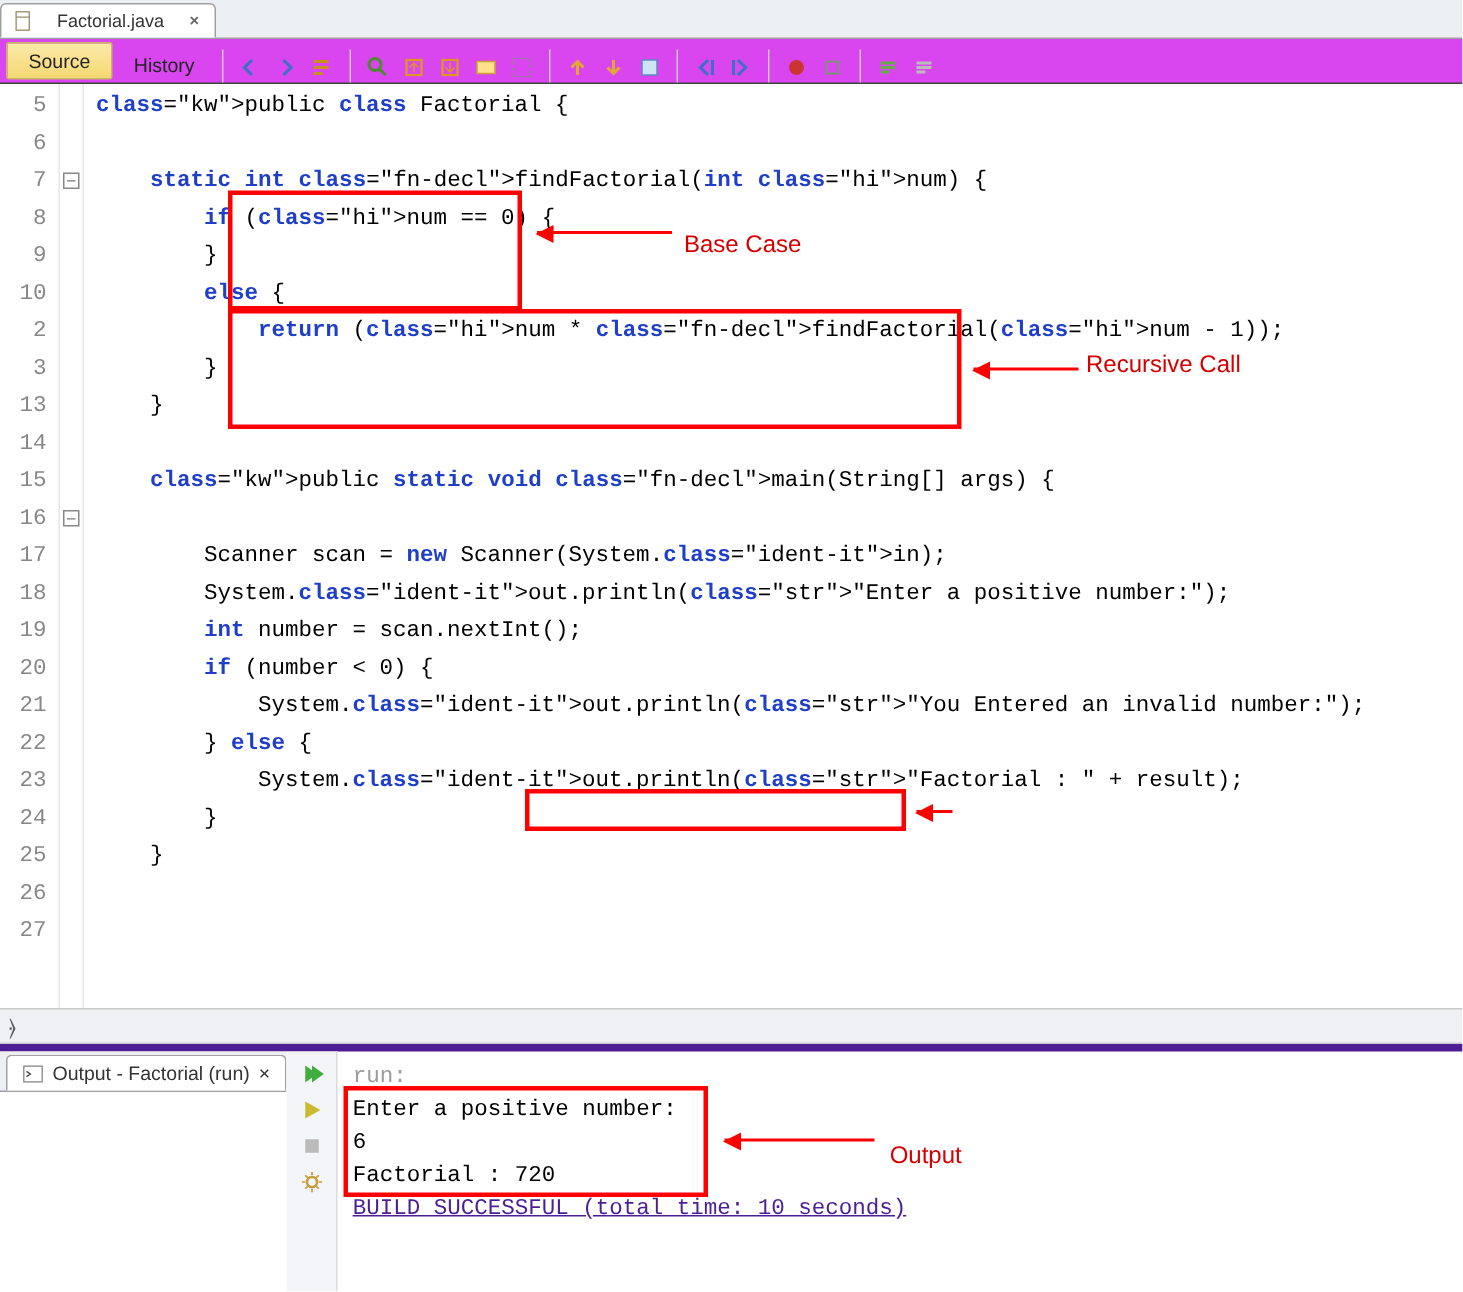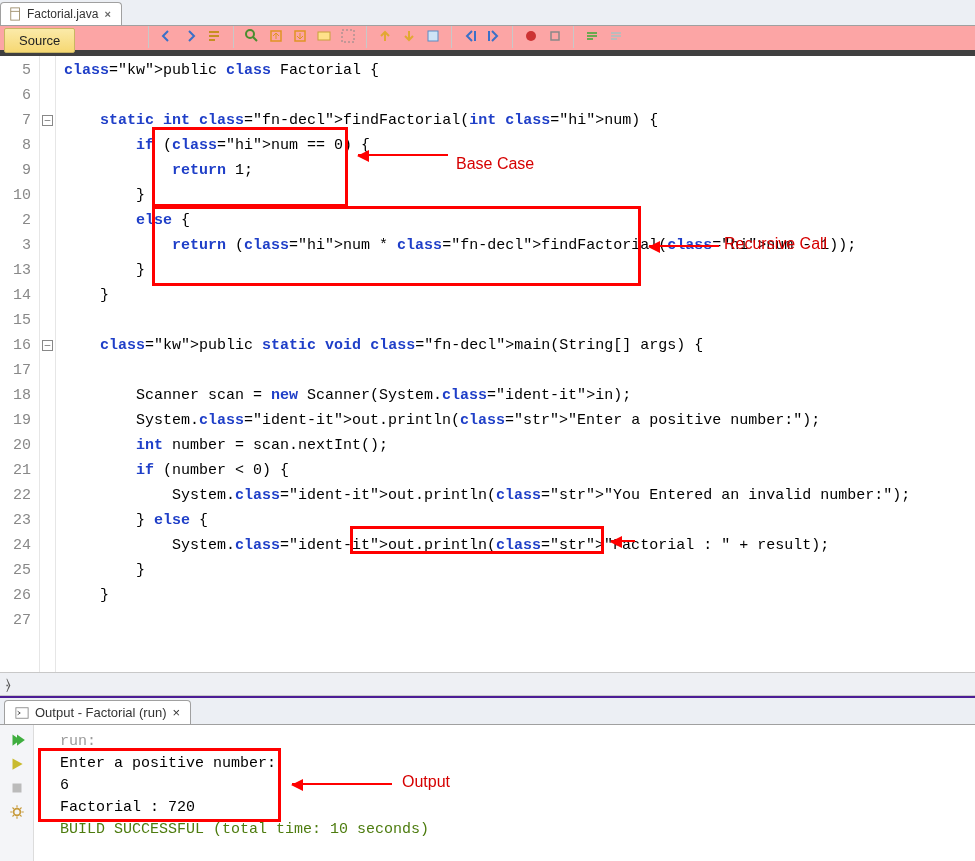--- a/index.html
+++ b/index.html
@@ -18,21 +18,21 @@
   .file-tab-row {
     display: flex;
     border-bottom: 1px solid #a0a0a0;
     background: #eceff4;
     height: 26px;
     align-items: flex-end;
   }
   .file-tab {
     display: flex;
     align-items: center;
-    gap: 4px;
+    gap: 15px;
     padding: 4px 8px;
     background: #fff;
     border: 1px solid #a0a0a0;
     border-bottom: none;
     border-top-left-radius: 4px;
     border-top-right-radius: 4px;
     font-size: 12px;
     color: #333;
   }
   .file-tab .icon-java {
@@ -45,24 +45,24 @@
     color: #666;
     font-weight: bold;
     font-size: 11px;
     padding: 0 2px;
     cursor: pointer;
   }
 
   
   .toolbar-row {
     display: flex;
-    align-items: flex-start;
+    align-items: flex-end;
     height: 30px;
-    border-bottom: 6px solid #404040;
-    background: #fca5a5;
+    border-bottom: 1px solid #404040;
+    background: #d946ef;
   }
   .source-tab {
     background: linear-gradient(#fbeaa9,#f6d873);
     border: 1px solid #c9b663;
     padding: 4px 14px;
     font-size: 13px;
     color: #222;
     border-radius: 2px;
     margin: 2px 2px 2px 4px;
   }
@@ -177,25 +177,25 @@
     background: #eef0f4;
     display: flex;
     align-items: center;
     padding-left: 6px;
     color: #777;
   }
   .bread-bar .chev { font-size: 14px; color: #555; }
 
   
   .output-panel {
-    border-top: 2px solid #4c1d95;
+    border-top: 5px solid #4c1d95;
     background: #fff;
     height: 165px;
     display: flex;
-    flex-direction: column;
+    flex-direction: row;
   }
   .output-tab-row {
     display: flex;
     align-items: flex-end;
     height: 27px;
     background: #eceff4;
     border-bottom: 1px solid #a0a0a0;
   }
   .output-tab {
     display: flex;
@@ -231,23 +231,23 @@
     display: flex; align-items: center; justify-content: center;
     cursor: pointer;
   }
   .output-text {
     padding: 6px 10px;
     font-family: Consolas, "Courier New", monospace;
     font-size: 15px;
     position: relative;
     flex:1;
   }
-  .output-text .oline { height: 22px; line-height: 22px; white-space: pre; margin-left: 16px; }
+  .output-text .oline { height: 22px; line-height: 22px; white-space: pre; }
   .run-gray { color: #9b9b9b; }
-  .build-green { color: #4d7c0f; }
+  .build-green { color: #4c1d95; text-decoration: underline; }
 </style>
 </head>
 <body>
 
 <div class="file-tab-row">
   <div class="file-tab">
     <span class="icon-java">
       <svg viewBox="0 0 16 16">
           <rect x="2" y="1" width="10" height="14" fill="#fff" stroke="#9b8b68"></rect>
           <path d="M2 5h10" stroke="#9b8b68"></path>
@@ -414,21 +414,20 @@
       <div class="frow"></div>
       <div class="frow"></div>
       <div class="frow"></div>
       <div class="frow"></div>
     </div>
   <div class="code" id="code">
       <div class="line"><span <span="" class="kw">class</span>="kw"&gt;public <span class="kw">class</span> Factorial {</div>
       <div class="line"></div>
       <div class="line">    <span class="kw">static</span> <span class="kw">int</span> <span <span="" class="kw">class</span>="fn-decl"&gt;findFactorial(<span class="kw">int</span> <span <span="" class="kw">class</span>="hi"&gt;num) {</div>
       <div class="line">        <span class="kw">if</span> (<span <span="" class="kw">class</span>="hi"&gt;num == 0) {</div>
-      <div class="line">            <span class="kw">return</span> 1;</div>
       <div class="line">        }</div>
       <div class="line">        <span class="kw">else</span> {</div>
       <div class="line">            <span class="kw">return</span> (<span <span="" class="kw">class</span>="hi"&gt;num * <span <span="" class="kw">class</span>="fn-decl"&gt;findFactorial(<span <span="" class="kw">class</span>="hi"&gt;num - 1));</div>
       <div class="line">        }</div>
       <div class="line">    }</div>
       <div class="line"></div>
       <div class="line">    <span <span="" class="kw">class</span>="kw"&gt;public <span class="kw">static</span> <span class="kw">void</span> <span <span="" class="kw">class</span>="fn-decl"&gt;main(String[] args) {</div>
       <div class="line"></div>
       <div class="line">        Scanner scan = <span class="kw">new</span> Scanner(System.<span <span="" class="kw">class</span>="ident-it"&gt;in);</div>
       <div class="line">        System.<span <span="" class="kw">class</span>="ident-it"&gt;out.println(<span <span="" class="kw">class</span>="str"&gt;"Enter a positive number:");</div>
@@ -497,16 +496,16 @@
     </div>
     <div class="output-text">
       <div class="oline run-gray">run:</div>
       <div class="oline">Enter a positive number:</div>
       <div class="oline">6</div>
       <div class="oline">Factorial : 720</div>
       <div class="oline build-green">BUILD SUCCESSFUL (total time: 10 seconds)</div>
 
       <div class="anno-box" style="top:23px; left:4px; width:243px; height:74px;"></div>
       <div class="anno-arrow" style="top:58px; left:258px; width:100px;"></div>
-      <div class="anno-label" style="top:48px; left:368px;">Output</div>
+      <div class="anno-label" style="top:61px; left:368px;">Output</div>
     </div>
   </div>
 </div>
 
 </body></html>

